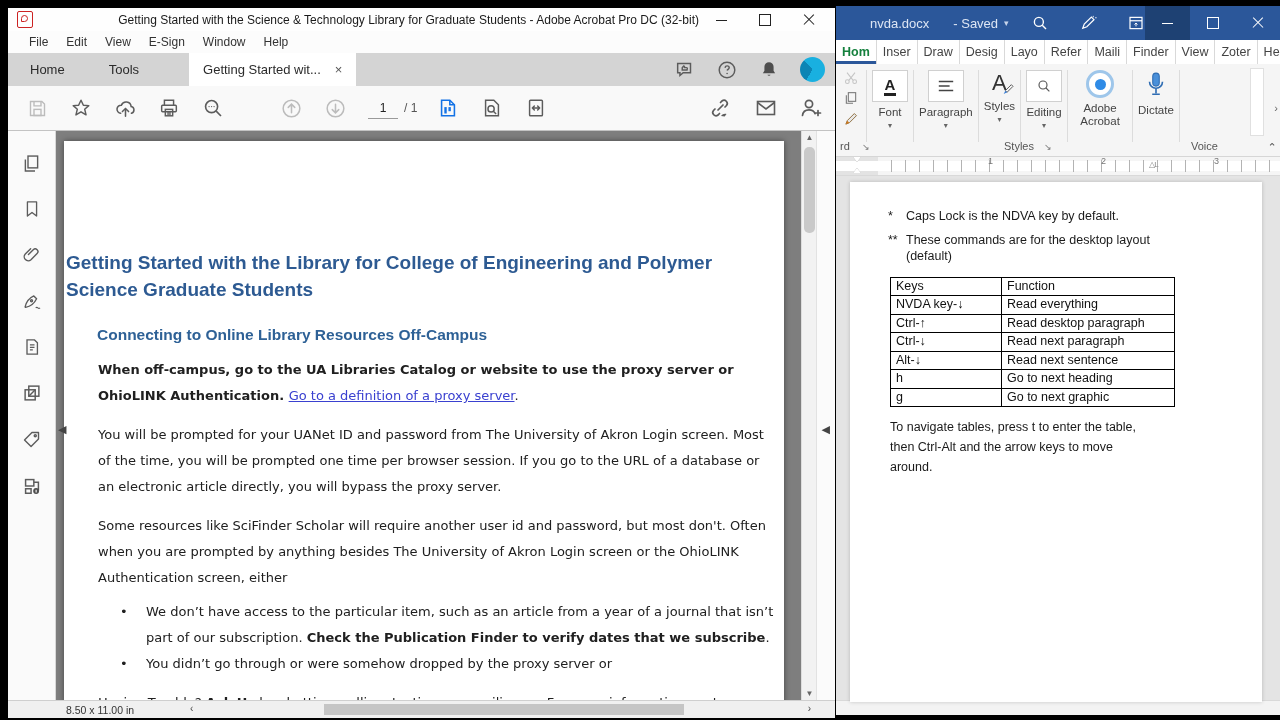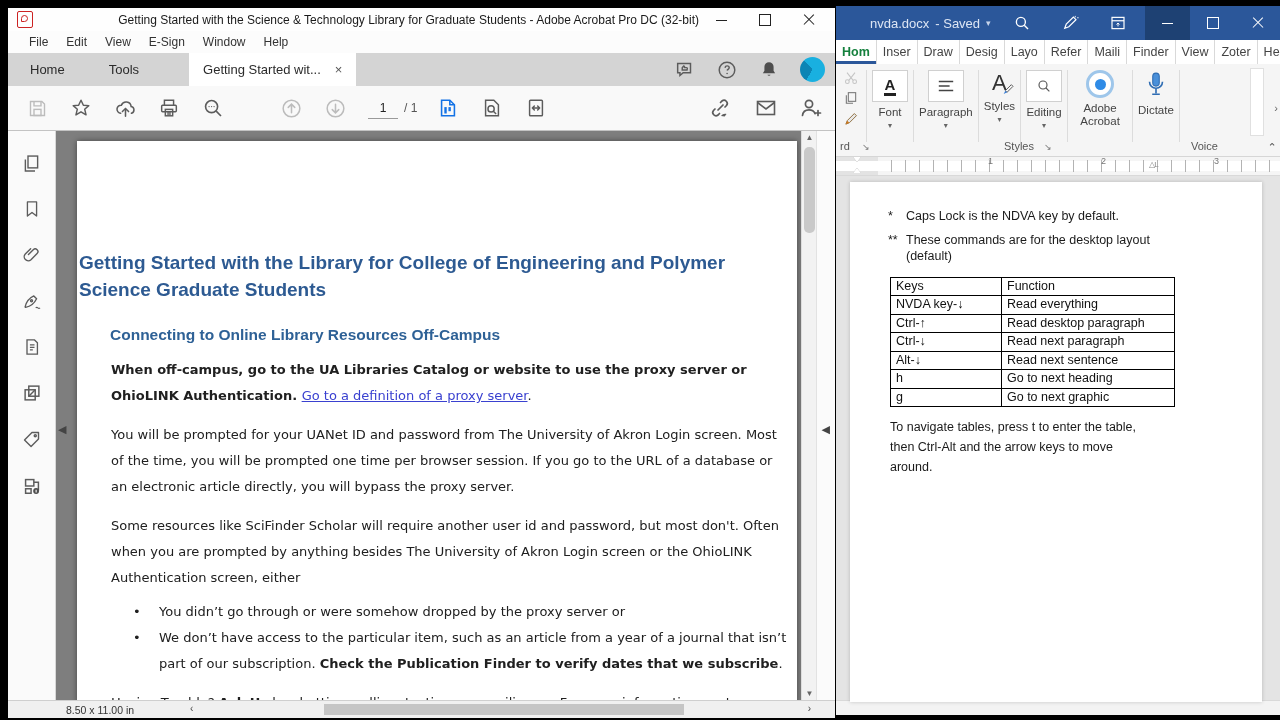--- a/index.html
+++ b/index.html
@@ -30,21 +30,21 @@
   .avatar{width:25px;height:25px;border-radius:50%;background:conic-gradient(from 210deg,#0c85b5 0 30%,#19b0e0 30% 100%);}
   .ac-toolbar{height:44px;background:#f9f9f9;border-bottom:1px solid #c3c3c3;display:flex;align-items:center;flex:0 0 auto;}
   .tb{width:30px;height:30px;display:flex;align-items:center;justify-content:center;flex:0 0 auto;}
   .dis{opacity:.38;}
   .pageinput{width:26px;height:18px;border:none;border-bottom:1px solid #9a9a9a;background:transparent;text-align:center;font-size:12px;color:#222;font-family:"Liberation Sans",sans-serif;}
   .pagetotal{font-size:12px;color:#555;margin-left:6px;}
   .ac-main{flex:1;display:flex;position:relative;min-height:0;}
   .ac-sidebar{width:47px;background:#fafafa;border-right:1px solid #d8d8d8;display:flex;flex-direction:column;align-items:center;padding-top:22px;gap:25px;flex:0 0 auto;}
   .collapse-arrow{position:absolute;font-size:11px;color:#444;z-index:5;}
   .ac-docarea{flex:1;background:#7e7e7e;position:relative;overflow:hidden;}
-  .ac-page{position:absolute;left:21px;top:10px;width:720px;bottom:-4px;background:#fff;box-shadow:0 0 6px rgba(0,0,0,.45);overflow:hidden;}
+  .ac-page{position:absolute;left:8px;top:10px;width:720px;bottom:-4px;background:#fff;box-shadow:0 0 6px rgba(0,0,0,.45);overflow:hidden;}
   .ac-vscroll{position:absolute;right:18px;top:0;bottom:0;width:15px;background:#f2f2f2;border-left:1px solid #ddd;}
   .ac-vscroll .arr{position:absolute;left:0;width:15px;text-align:center;font-size:8px;color:#666;}
   .vthumb{position:absolute;left:2px;top:16px;width:11px;height:86px;background:#c9c9c9;border-radius:5px;}
   .ac-rightstrip{position:absolute;right:0;top:0;bottom:0;width:18px;background:#fbfbfb;border-left:1px solid #e2e2e2;}
   .ac-statusbar{height:17px;background:#f0f0f0;border-top:1px solid #cfcfcf;display:flex;align-items:center;font-size:10.5px;color:#333;flex:0 0 auto;position:relative;}
   .hscroll-track{position:absolute;left:196px;right:14px;top:2px;height:13px;background:#f0f0f0;}
   .hscroll-thumb{position:absolute;left:120px;width:360px;top:1px;height:11px;background:#c5c5c5;}
   .hs-arr{position:absolute;top:2px;font-size:10px;color:#444;}
   
   .pdf-h1{position:relative;margin:108px 0 0 2px;width:716px;font-size:19px;line-height:27px;font-weight:bold;color:#2d5a92;}
@@ -330,22 +330,22 @@
           <div class="pdf-h1">
             
             <span>Getting Started with the Library for College of Engineering and Polymer Science Graduate Students</span>
           </div>
           <div class="pdf-h2">Connecting to Online Library Resources Off-Campus</div>
           <div class="pdf-body">
             <p class="pdf-p b"><span>When off-campus, go to the UA Libraries Catalog or website to use the proxy server or OhioLINK Authentication. </span><a class="pdf-link">Go to a definition of a proxy server</a><span style="font-weight:normal">.</span></p>
             <p class="pdf-p">You will be prompted for your UANet ID and password from The University of Akron Login screen. Most of the time, you will be prompted one time per browser session. If you go to the URL of a database or an electronic article directly, you will bypass the proxy server.</p>
             <p class="pdf-p">Some resources like SciFinder Scholar will require another user id and password, but most don't. Often when you are prompted by anything besides The University of Akron Login screen or the OhioLINK Authentication screen, either</p>
             <ul class="pdf-ul">
+              <li><span>We don’t have access to the particular item, such as an article from a year of a journal that isn’t part of our subscription. </span><b>Check the Publication Finder to verify dates that we subscribe</b><span>.</span></li>
               <li>You didn’t go through or were somehow dropped by the proxy server or</li>
-              <li><span>We don’t have access to the particular item, such as an article from a year of a journal that isn’t part of our subscription. </span><b>Check the Publication Finder to verify dates that we subscribe</b><span>.</span></li>
             </ul>
             <p class="pdf-p"><span>Having Trouble? </span><b>Ask Us</b><span> by chatting, calling, texting, or emailing us. For more information, go to </span></p>
           </div>
         </div>
         <div class="ac-vscroll">
           <span class="arr" style="top:2px">▲</span>
           <div class="vthumb"></div>
           <span class="arr" style="bottom:2px">▼</span>
         </div>
       </div>
@@ -360,21 +360,21 @@
         <div class="hscroll-thumb"></div>
       </div>
       <span class="hs-arr" style="right:24px">›</span>
     </div>
   </section>
 
   <section class="wd-win">
 
     <div class="wd-title">
       <span class="doc">nvda.docx</span>
-      <span class="doc" style="margin-left:6px">- Saved</span>
+      <span class="doc" style="margin-left:24px">- Saved</span>
       <span class="caret">▾</span>
       <div class="wd-tbicons">
         <span>
           <svg width="18" height="18" viewBox="0 0 24 24" fill="none" stroke="#fff" stroke-width="1.8">
               <circle cx="10.5" cy="10.5" r="6"></circle>
               <path d="m15 15 5 5"></path>
             </svg>
         </span>
         <span>
           <svg width="18" height="18" viewBox="0 0 24 24" fill="none" stroke="#fff" stroke-width="1.6">

